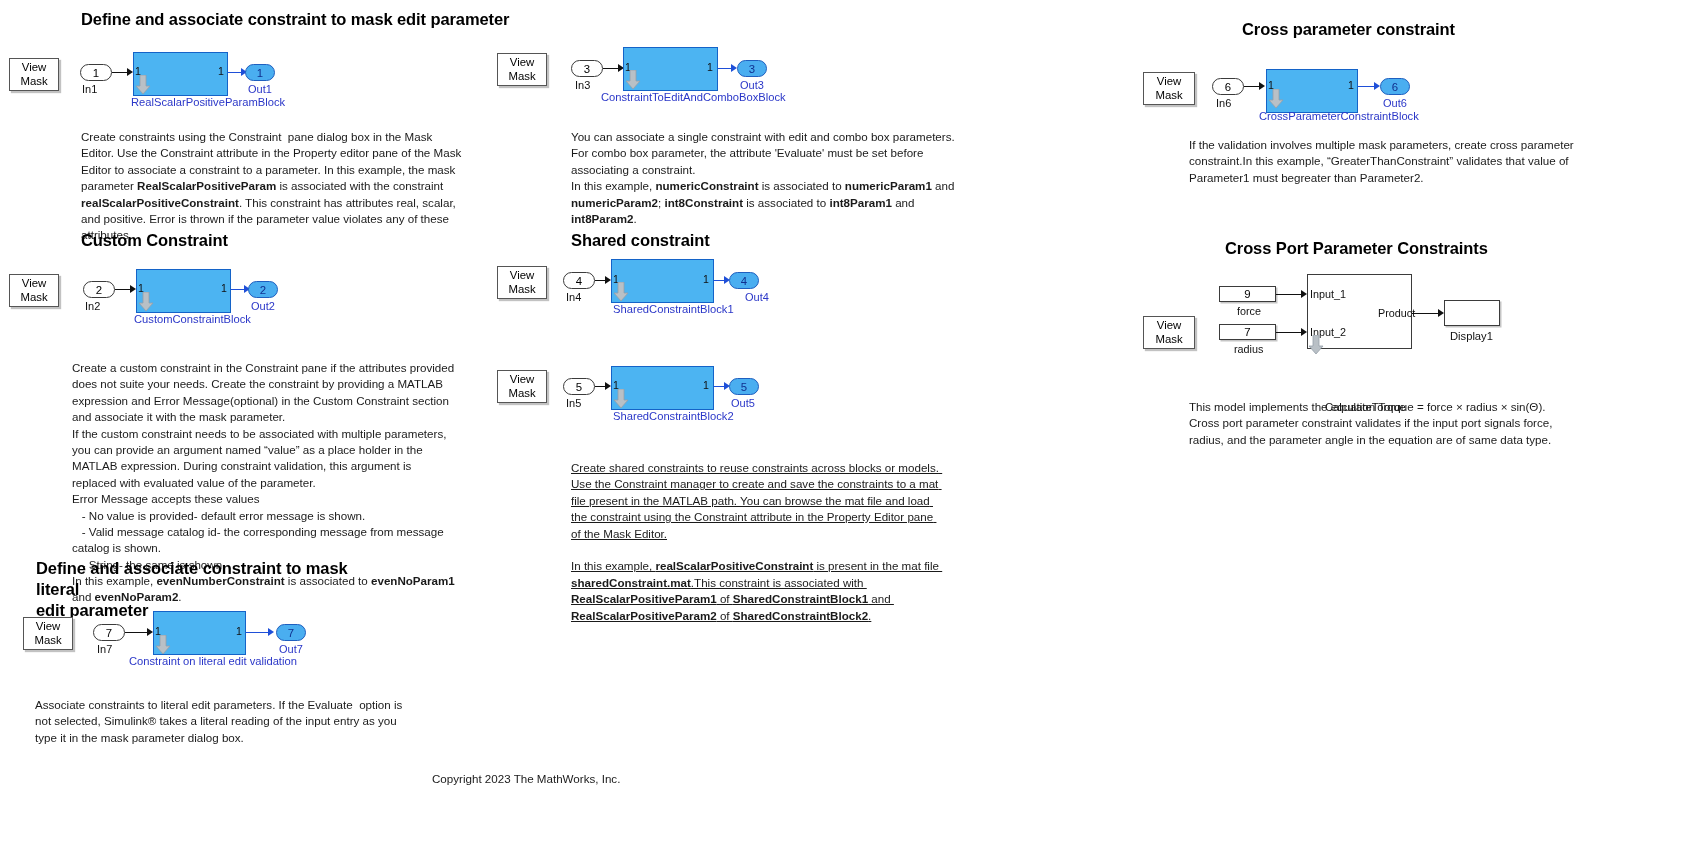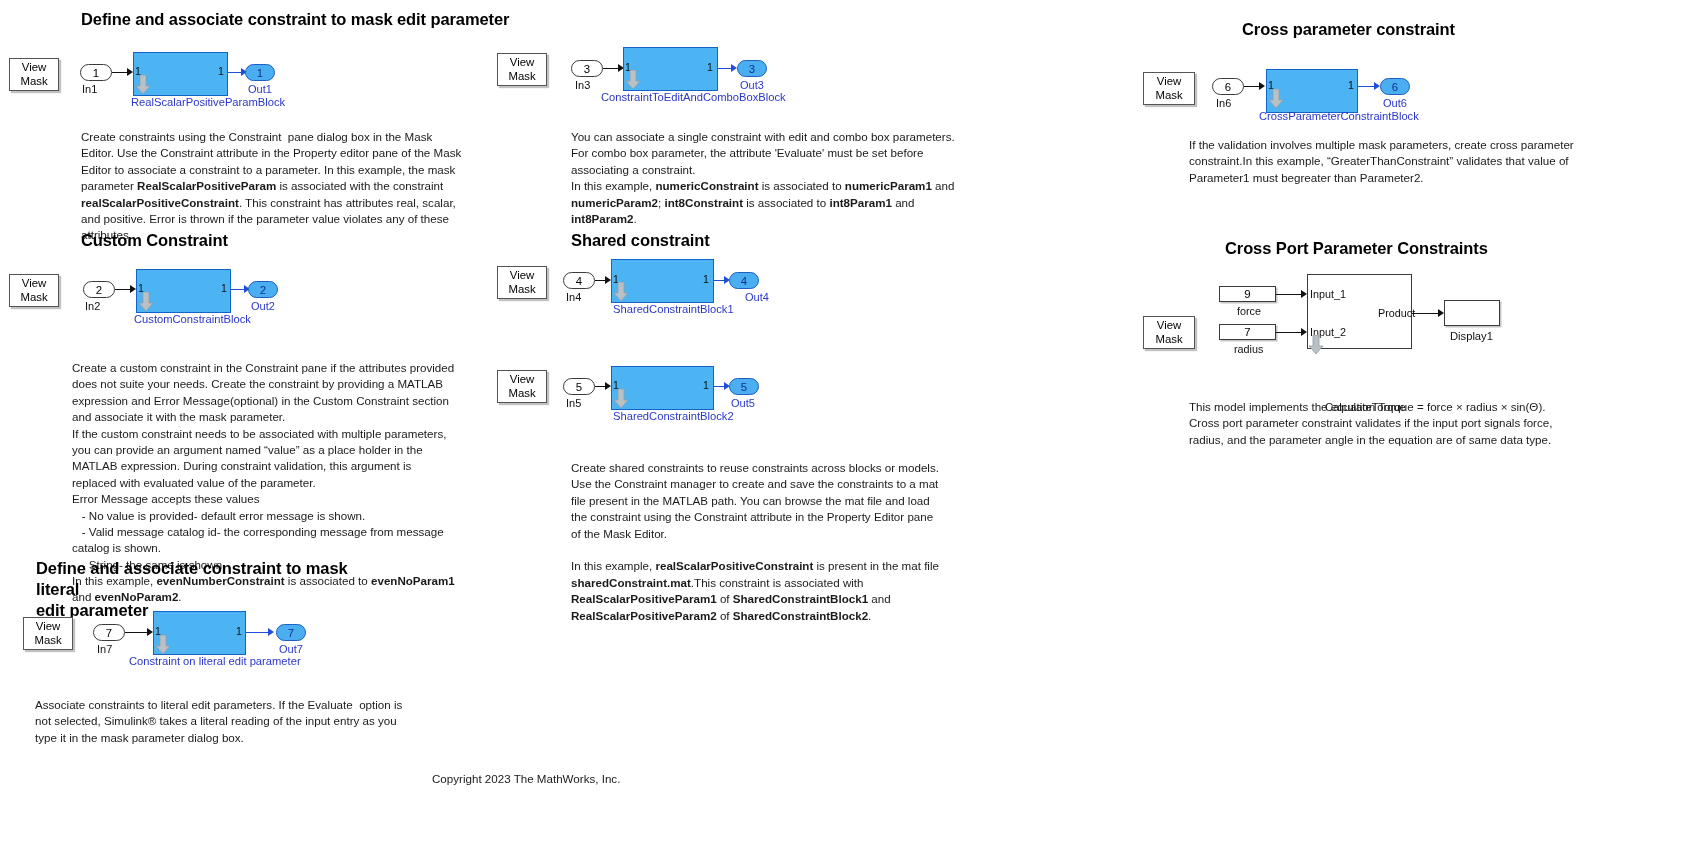--- a/index.html
+++ b/index.html
@@ -245,21 +245,21 @@
 
   <div class="wire" style="left:125px; top:632px; width:24px;"></div>
   <div class="arrow" style="left:147px; top:628px;"></div>
 
   <div class="maskblock" style="left:153px; top:611px; width:93px; height:44px;"></div>
   <div class="port-num" style="left:155px; top:625px;">1</div>
   <div class="port-num" style="left:236px; top:625px;">1</div>
   <svg class="mask-arrow" style="left:155px; top:635px;" viewBox="0 0 16 20">
     <path d="M5 0 H11 V11 H15 L8 19 L1 11 H5 Z" fill="#b9c0c6" stroke="#96a0a8" stroke-width="0.8"></path>
   </svg>
-  <div class="blk-lbl" style="left:129px; top:655px;">Constraint on literal edit parameter</div>
+  <div class="blk-lbl" style="left:129px; top:655px;">Constraint on literal edit validation</div>
 
   <div class="wire blue" style="left:246px; top:632px; width:24px;"></div>
   <div class="arrow blue" style="left:268px; top:628px;"></div>
   <div class="outport" style="left:276px; top:624px; width:30px; height:17px;">7</div>
   <div class="out-lbl" style="left:279px; top:643px;">Out7</div>
 
   <div class="desc" style="left:35px; top:697px; width:375px;">Associate constraints to literal edit parameters. If the Evaluate  option is not selected, Simulink® takes a literal reading of the input entry as you type it in the mask parameter dialog box.</div>
 
 
   <div class="viewmask" style="left:497px; top:53px; width:48px; height:31px;">View
@@ -318,21 +318,21 @@
   <div class="port-num" style="left:703px; top:379px;">1</div>
   <svg class="mask-arrow" style="left:613px; top:389px;" viewBox="0 0 16 20">
     <path d="M5 0 H11 V11 H15 L8 19 L1 11 H5 Z" fill="#b9c0c6" stroke="#96a0a8" stroke-width="0.8"></path>
   </svg>
   <div class="blk-lbl" style="left:613px; top:410px;">SharedConstraintBlock2</div>
   <div class="wire blue" style="left:714px; top:386px; width:12px;"></div>
   <div class="arrow blue" style="left:724px; top:382px;"></div>
   <div class="outport" style="left:729px; top:378px; width:30px; height:17px;">5</div>
   <div class="out-lbl" style="left:731px; top:397px;">Out5</div>
 
-  <div class="desc" style="left:571px; top:460px; width:375px;">Create shared constraints to reuse constraints across blocks or models. Use the Constraint manager to create and save the constraints to a mat file present in the MATLAB path. You can browse the mat file and load the constraint using the Constraint attribute in the Property Editor pane of the Mask Editor.
+  <div class="desc" style="left:571px; top:460px; width:375px;text-decoration:underline;">Create shared constraints to reuse constraints across blocks or models. Use the Constraint manager to create and save the constraints to a mat file present in the MATLAB path. You can browse the mat file and load the constraint using the Constraint attribute in the Property Editor pane of the Mask Editor.
 
 In this example, <b>realScalarPositiveConstraint</b> is present in the mat file <b>sharedConstraint.mat</b>.This constraint is associated with <b>RealScalarPositiveParam1</b> of <b>SharedConstraintBlock1</b> and <b>RealScalarPositiveParam2</b> of <b>SharedConstraintBlock2</b>.</div>
 
   <div class="section-title" style="left:1242px; top:19px; width:340px;">Cross parameter constraint</div>
 
   <div class="viewmask" style="left:1143px; top:72px; width:50px; height:31px;">View
 Mask</div>
 
   <div class="inport" style="left:1212px; top:78px; width:32px; height:17px;">6</div>
   <div class="in-lbl" style="left:1216px; top:97px;">In6</div>

